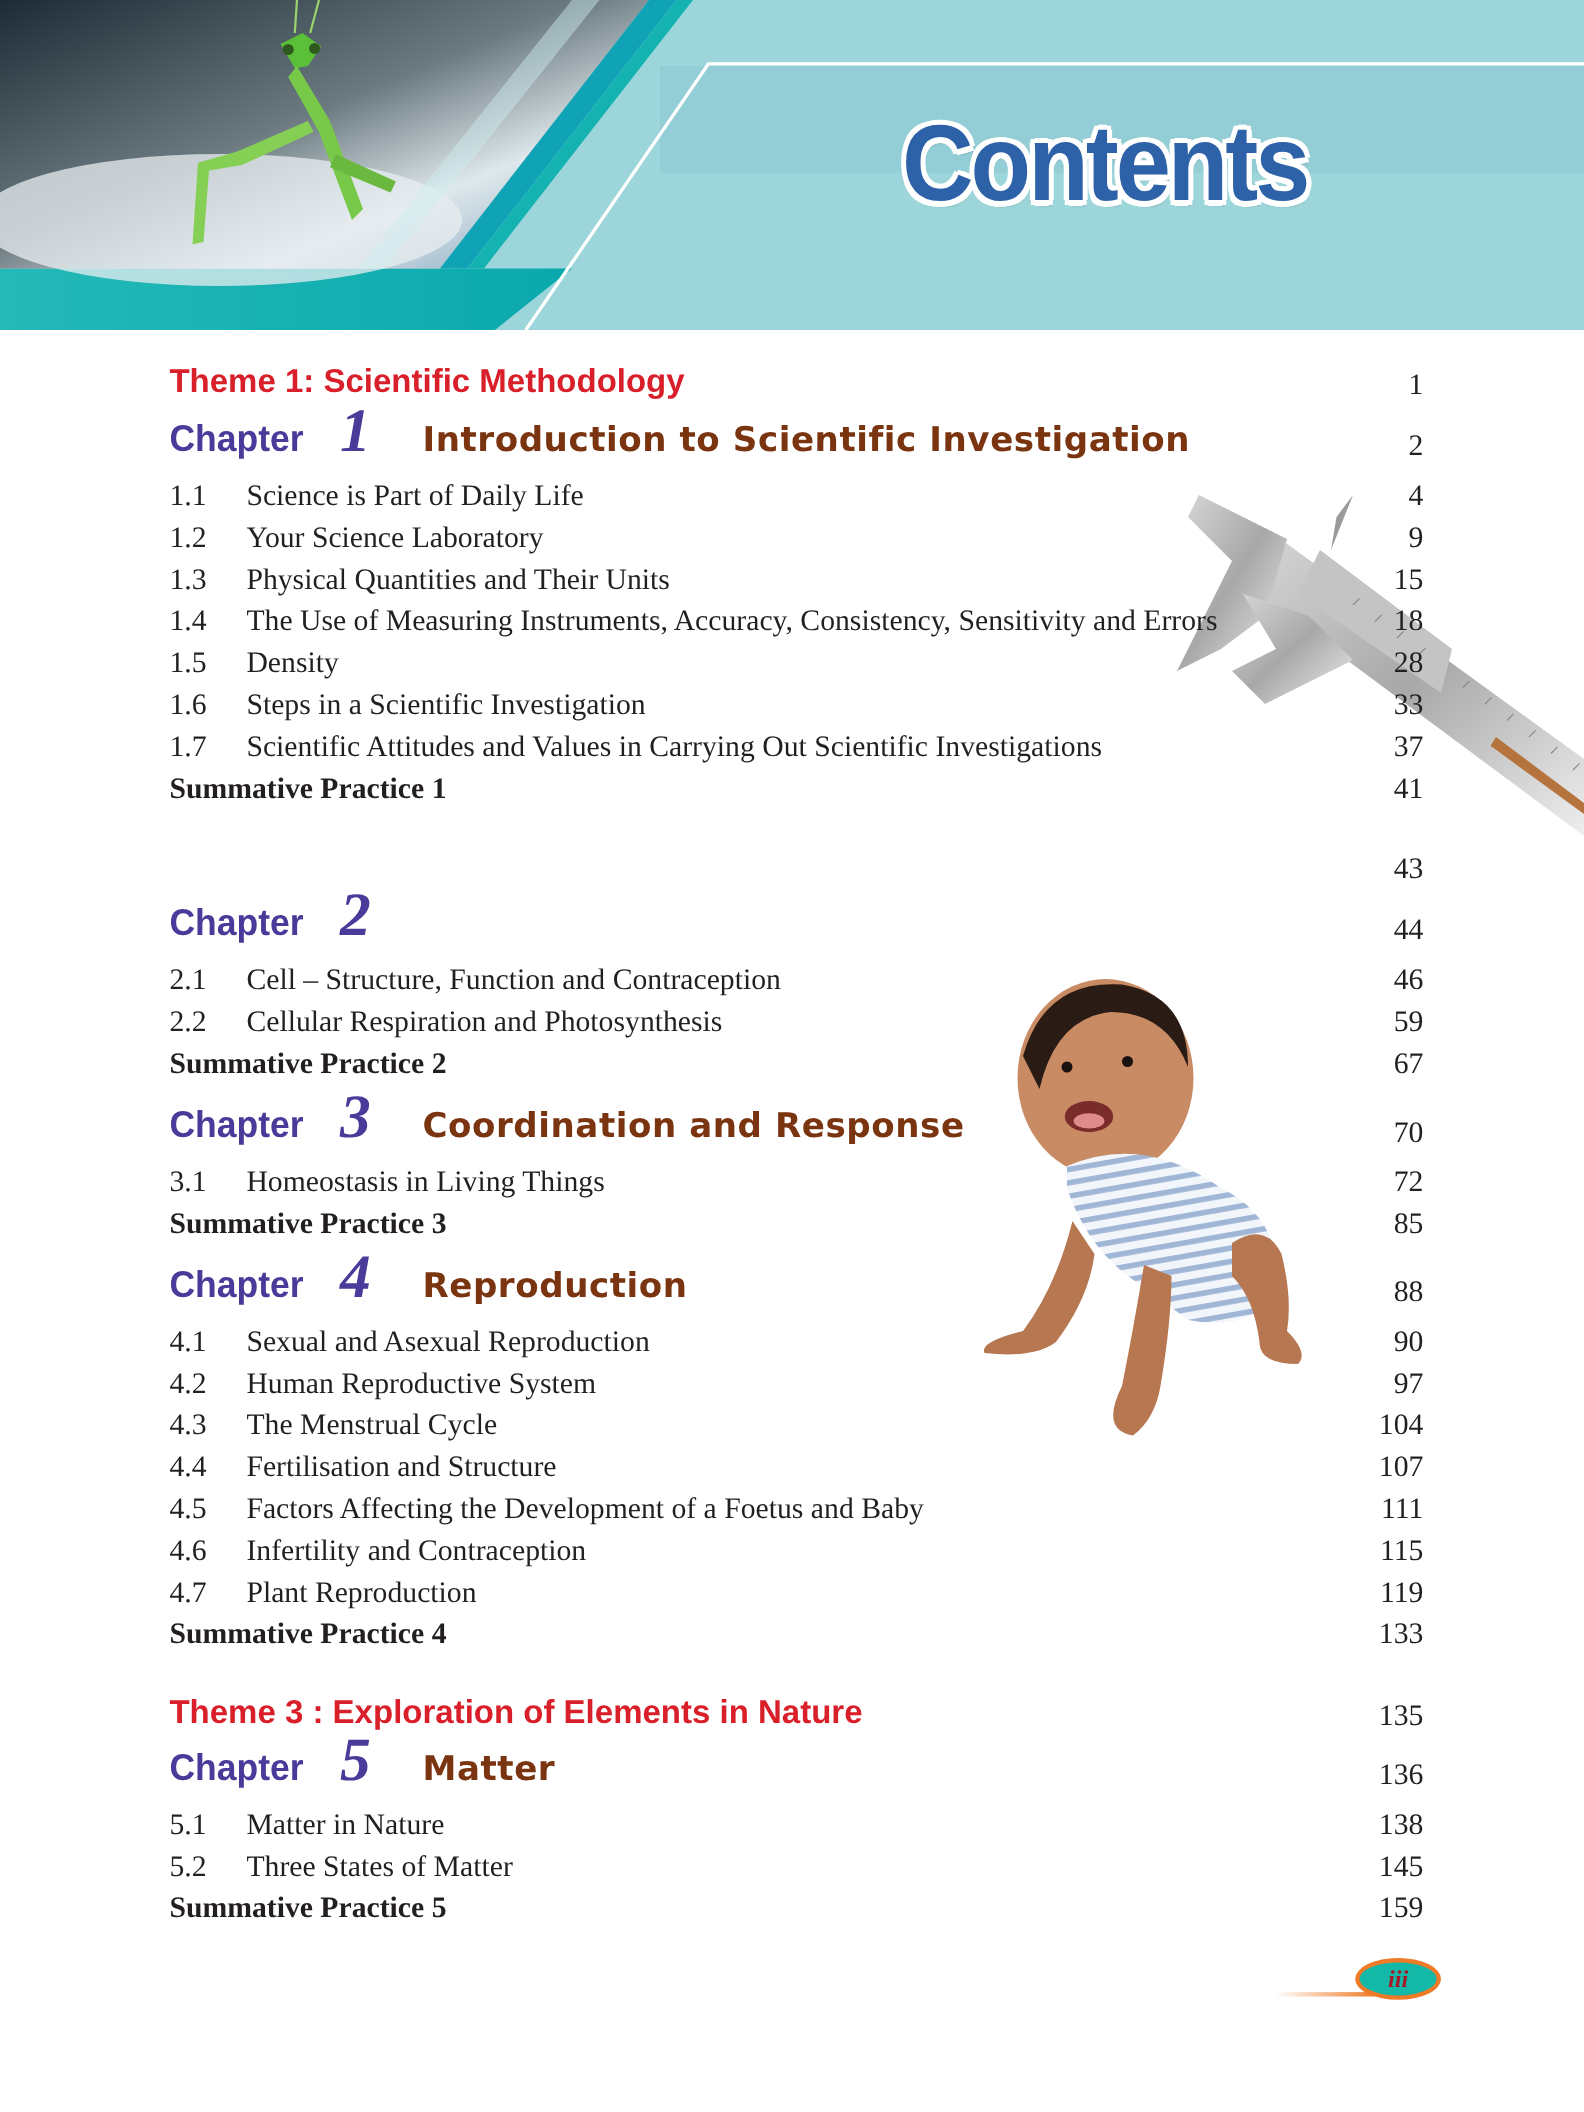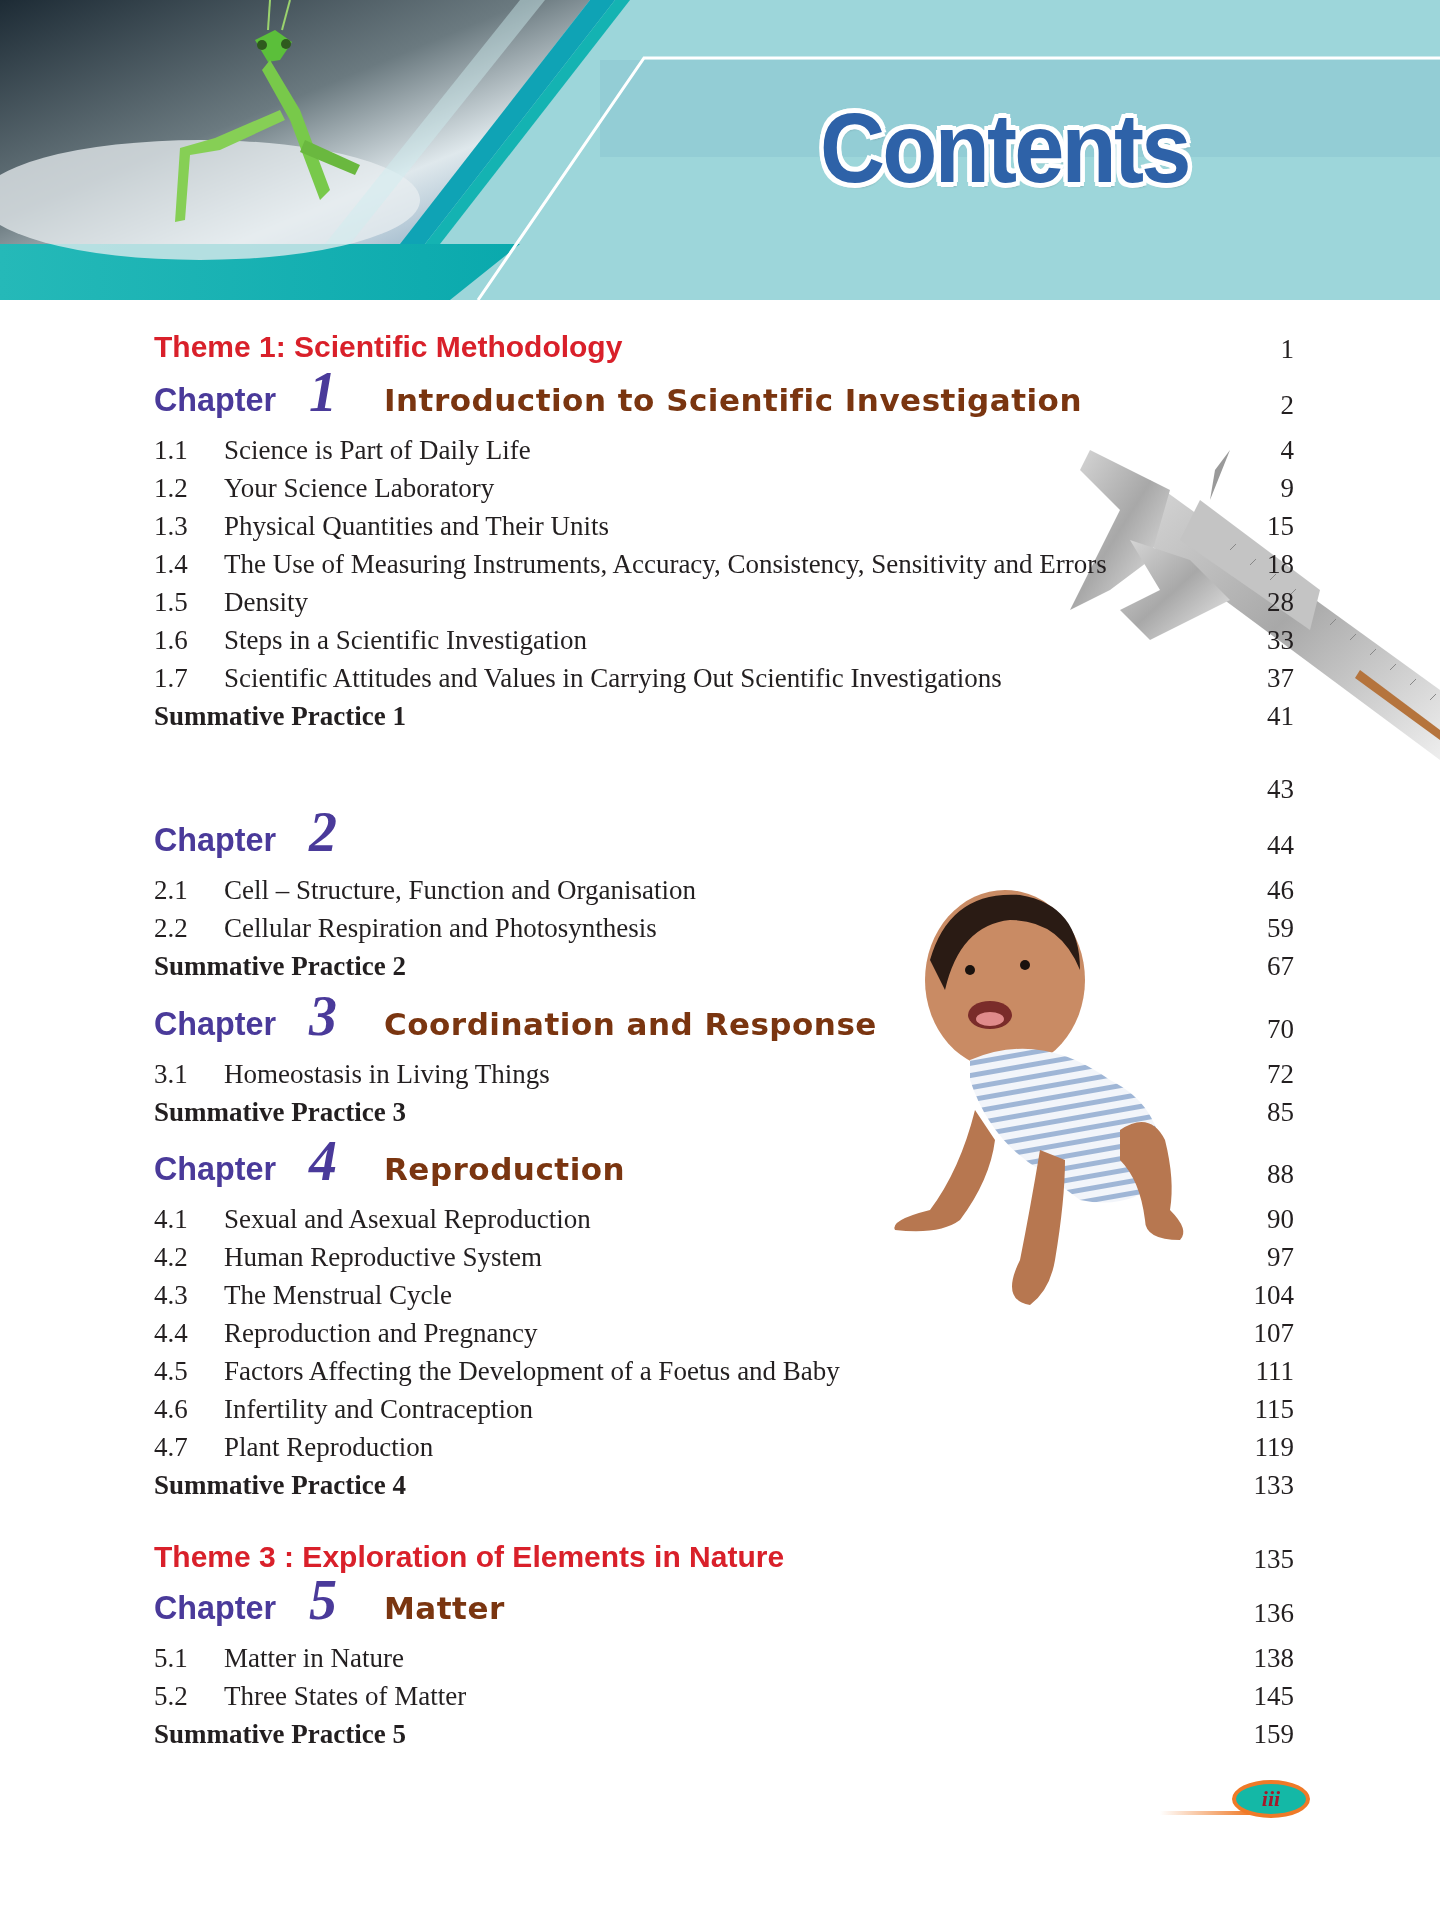--- a/index.html
+++ b/index.html
@@ -201,21 +201,21 @@
   <div class="row theme-row" style="top:440px">
     <span class="pg">43</span>
   </div>
   <div class="row chap-row" style="top:490px;height:44px">
     <span class="chap-word">Chapter</span>
     <span class="chap-num">2</span>
     <span class="pg">44</span>
   </div>
   <div class="row" style="top:545px">
     <span class="sec-num">2.1</span>
-    <span class="sec-title">Cell – Structure, Function and Organisation</span>
+    <span class="sec-title">Cell – Structure, Function and Contraception</span>
     <span class="pg">46</span>
   </div>
   <div class="row" style="top:583px">
     <span class="sec-num">2.2</span>
     <span class="sec-title">Cellular Respiration and Photosynthesis</span>
     <span class="pg">59</span>
   </div>
   <div class="row" style="top:621px">
     <span class="summ">Summative Practice 2</span>
     <span class="pg">67</span>
@@ -253,21 +253,21 @@
     <span class="sec-title">Human Reproductive System</span>
     <span class="pg">97</span>
   </div>
   <div class="row" style="top:950px">
     <span class="sec-num">4.3</span>
     <span class="sec-title">The Menstrual Cycle</span>
     <span class="pg">104</span>
   </div>
   <div class="row" style="top:988px">
     <span class="sec-num">4.4</span>
-    <span class="sec-title">Reproduction and Pregnancy</span>
+    <span class="sec-title">Fertilisation and Structure</span>
     <span class="pg">107</span>
   </div>
   <div class="row" style="top:1026px">
     <span class="sec-num">4.5</span>
     <span class="sec-title">Factors Affecting the Development of a Foetus and Baby</span>
     <span class="pg">111</span>
   </div>
   <div class="row" style="top:1064px">
     <span class="sec-num">4.6</span>
     <span class="sec-title">Infertility and Contraception</span>

